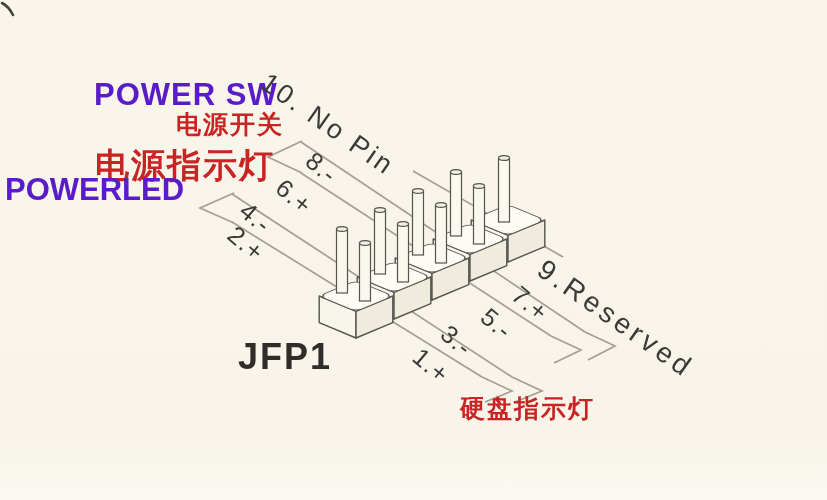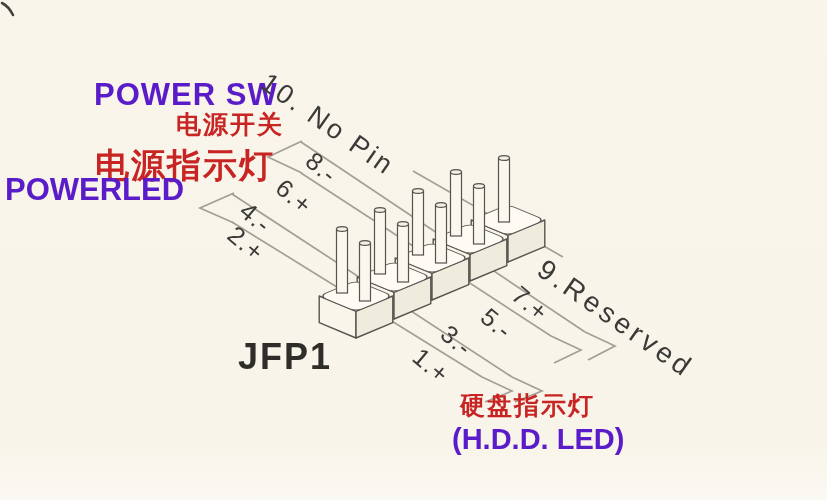--- a/index.html
+++ b/index.html
@@ -39,21 +39,21 @@
   #lbl-pin2{ left:240px; top:221px; }
   #lbl-pin7{ left:524px; top:281px; }
   #lbl-pin5{ left:493px; top:303px; }
   #lbl-pin3{ left:453px; top:320px; }
   #lbl-pin1{ left:425px; top:343px; }
 
   #lbl-jfp1{ left:214px; top:338px; font-size:36px; font-weight:bold; letter-spacing:2px; color:#2f2d2a;margin-left:24px; }
 
   #lbl-reset-zh{ left:584px; top:362px; font-size:24px; letter-spacing:1px; }
   #lbl-reset-en{ left:663px; top:368px; font-size:29px; }
-  #lbl-hdd-zh  { left:460px; top:395px; font-size:25px; letter-spacing:2px;font-family:Liberation Mono, monospace; }
+  #lbl-hdd-zh  { left:460px; top:395px; font-size:25px; letter-spacing:2px; }
   #lbl-hdd-en  { left:452px; top:424px; font-size:29px; }
 
   svg.drawing{ position:absolute; left:0; top:0; }
   .leader{ stroke:#a39f94; stroke-width:1.7; fill:none; }
   .chev{ stroke:#a39f94; stroke-width:1.7; fill:none; stroke-linejoin:miter; }
   .face-top{ fill:#fdfbf4; stroke:#575450; stroke-width:1.4; }
   .face-left{ fill:#f8f5ea; stroke:#575450; stroke-width:1.4; stroke-linejoin:round; }
   .face-right{ fill:#efebdd; stroke:#575450; stroke-width:1.4; stroke-linejoin:round; }
   .pin-body{ fill:#faf7ee; stroke:#575450; stroke-width:1.2; }
   .pin-top{ fill:#f3efe4; stroke:#575450; stroke-width:1.2; }
@@ -166,15 +166,14 @@
   <div class="lbl ink pinlbl" id="lbl-pin4">4.-</div>
   <div class="lbl ink pinlbl" id="lbl-pin2">2.+</div>
   <div class="lbl ink pinlbl" id="lbl-pin7">7.+</div>
   <div class="lbl ink pinlbl" id="lbl-pin5">5.-</div>
   <div class="lbl ink pinlbl" id="lbl-pin3">3.-</div>
   <div class="lbl ink pinlbl" id="lbl-pin1">1.+</div>
 
   <div class="lbl" id="lbl-jfp1">JFP1</div>
 
   <div class="lbl red" id="lbl-hdd-zh">硬盘指示灯</div>
-  <div class="lbl purple" id="lbl-hdd-en">(H.D.D. LED)</div>
 
 </div>
 
 </body></html>

